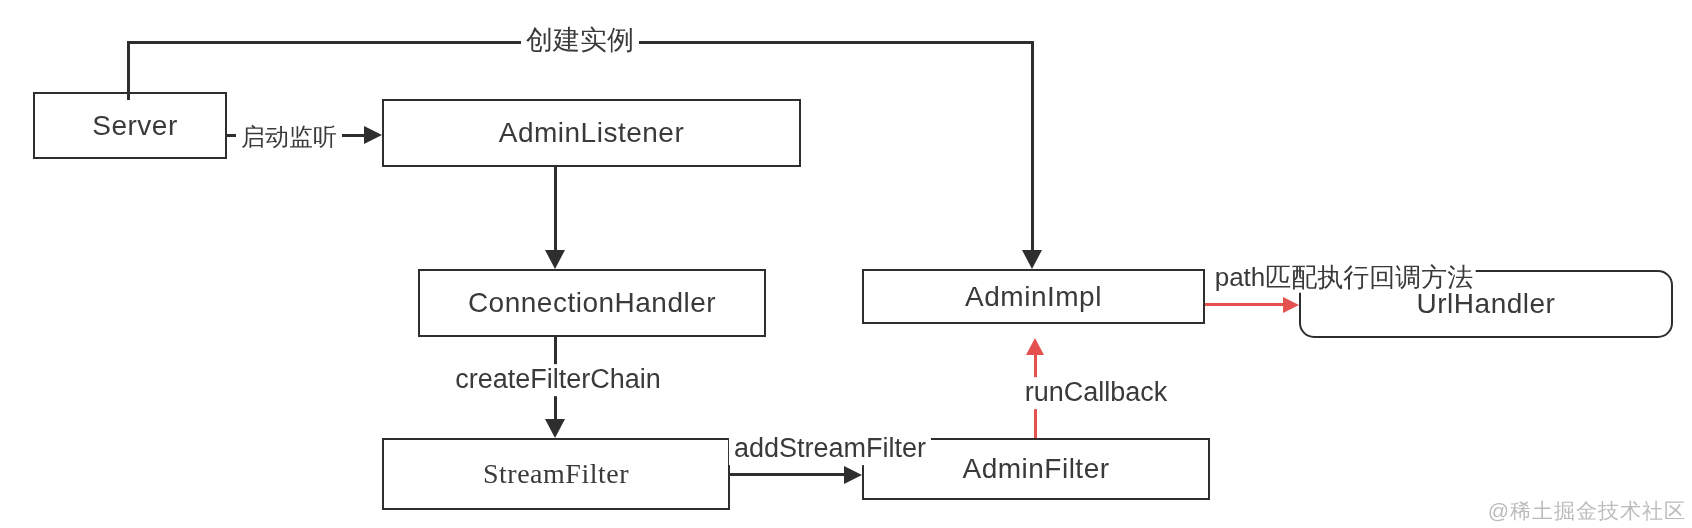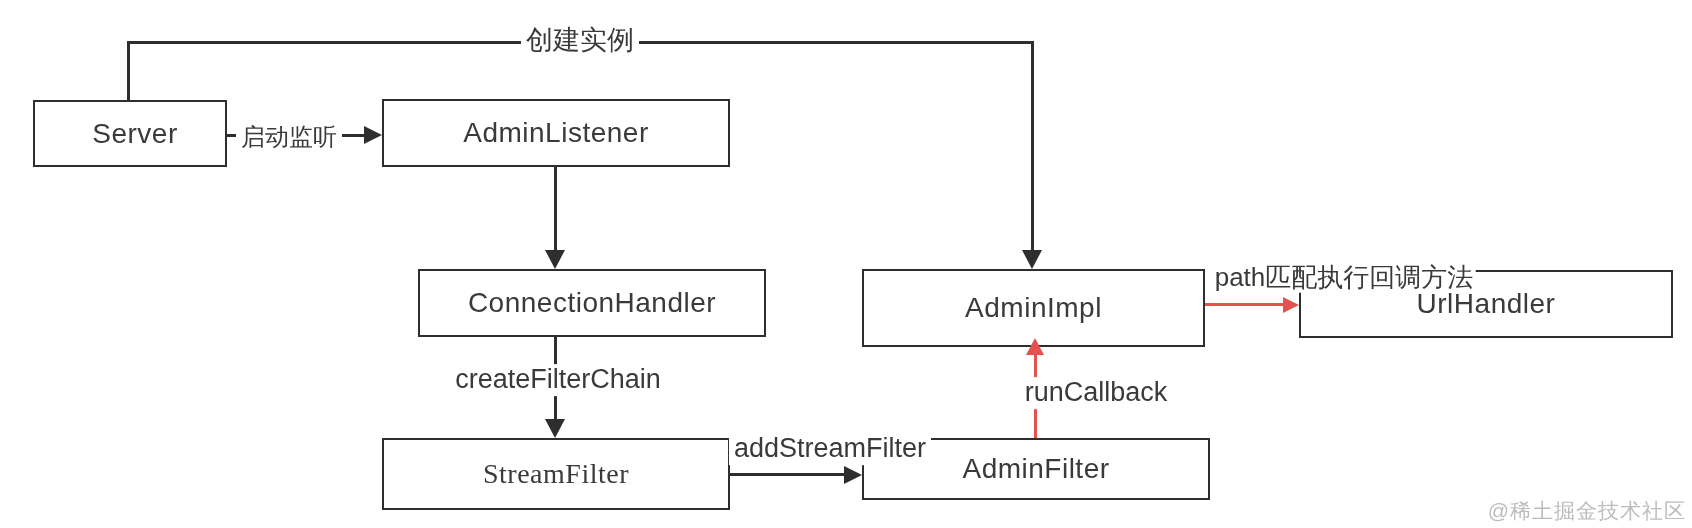--- a/index.html
+++ b/index.html
@@ -63,45 +63,45 @@
     font-size: 21px;
     color: var(--watermark, #bcbcbc);
     letter-spacing: 1px;
   }
 </style>
 </head>
 <body>
 
 <div class="canvas">
 
-  <div class="node" style="left:33px; top:100px; width:194px; height:67px;padding-left:10px;">
+  <div class="node" style="left:33px; top:92px; width:194px; height:67px;padding-left:10px;">
     <span>Server</span>
   </div>
 
-  <div class="node" style="left:382px; top:99px; width:348px; height:68px;">
+  <div class="node" style="left:382px; top:99px; width:419px; height:68px;">
     <span>AdminListener</span>
   </div>
 
   <div class="node" style="left:382px; top:269px; width:348px; height:68px;margin-left:36px;">
     <span>ConnectionHandler</span>
   </div>
 
   <div class="node" style="left:382px; top:438px; width:348px; height:72px;font-family:Liberation Serif, serif;">
     <span>StreamFilter</span>
   </div>
 
-  <div class="node" style="left:862px; top:269px; width:343px; height:78px;">
+  <div class="node" style="left:862px; top:269px; width:343px; height:55px;">
     <span>AdminImpl</span>
   </div>
 
   <div class="node" style="left:862px; top:438px; width:348px; height:62px;">
     <span>AdminFilter</span>
   </div>
 
-  <div class="node" style="left:1299px; top:270px; width:374px; height:68px;">
+  <div class="node" style="left:1299px; top:270px; width:374px; height:68px;border-radius:15px;">
     <span>UrlHandler</span>
   </div>
 
   <div class="seg" style="left:127px; top:41px; width:3px; height:59px;"></div>
   <div class="seg" style="left:127px; top:41px; width:907px; height:3px;"></div>
   <div class="seg" style="left:1031px; top:41px; width:3px; height:211px;"></div>
   <div class="arrow down" style="left:1022px; top:250px;"></div>
 
   <div class="seg" style="left:227px; top:134px; width:140px; height:3px;"></div>
   <div class="arrow right" style="left:364px; top:126px;"></div>

